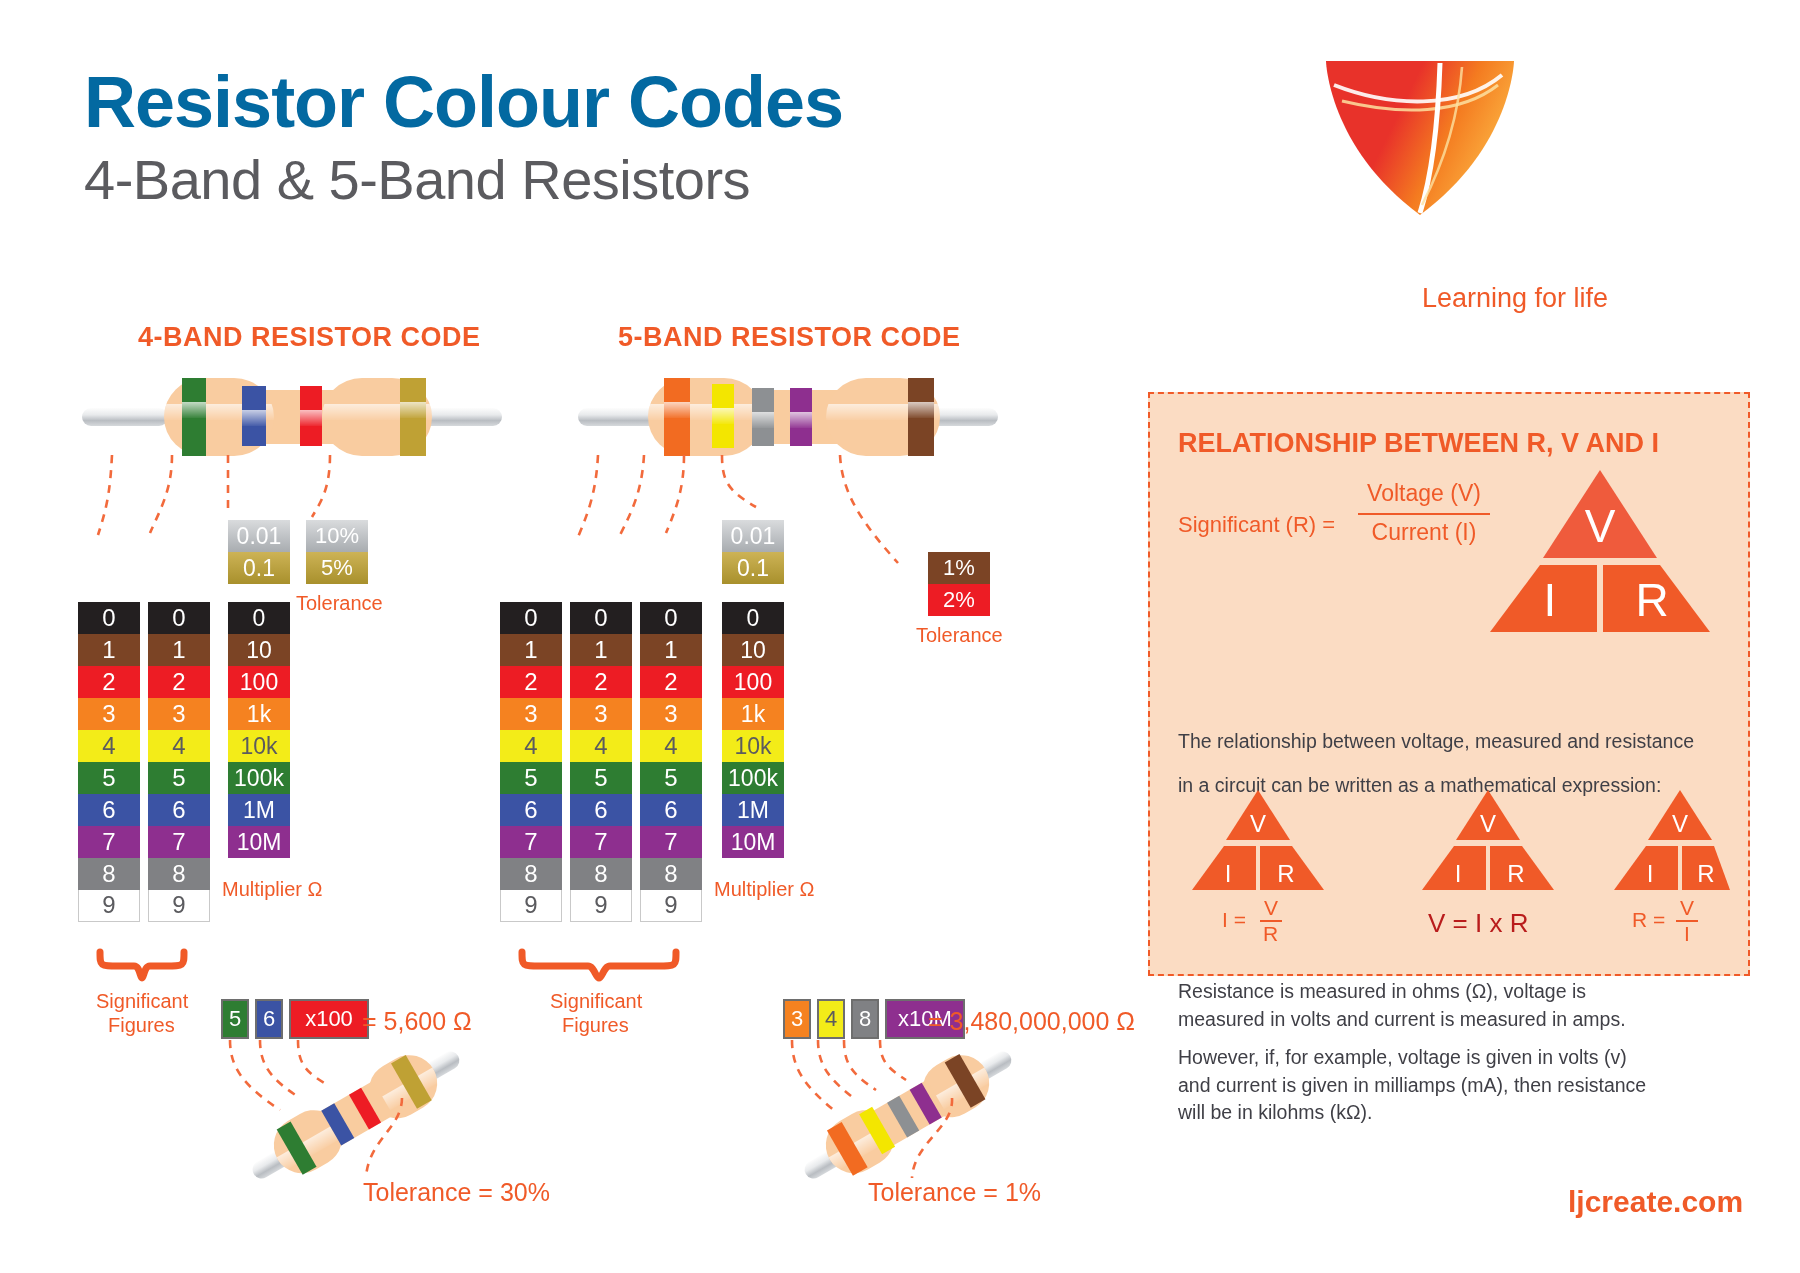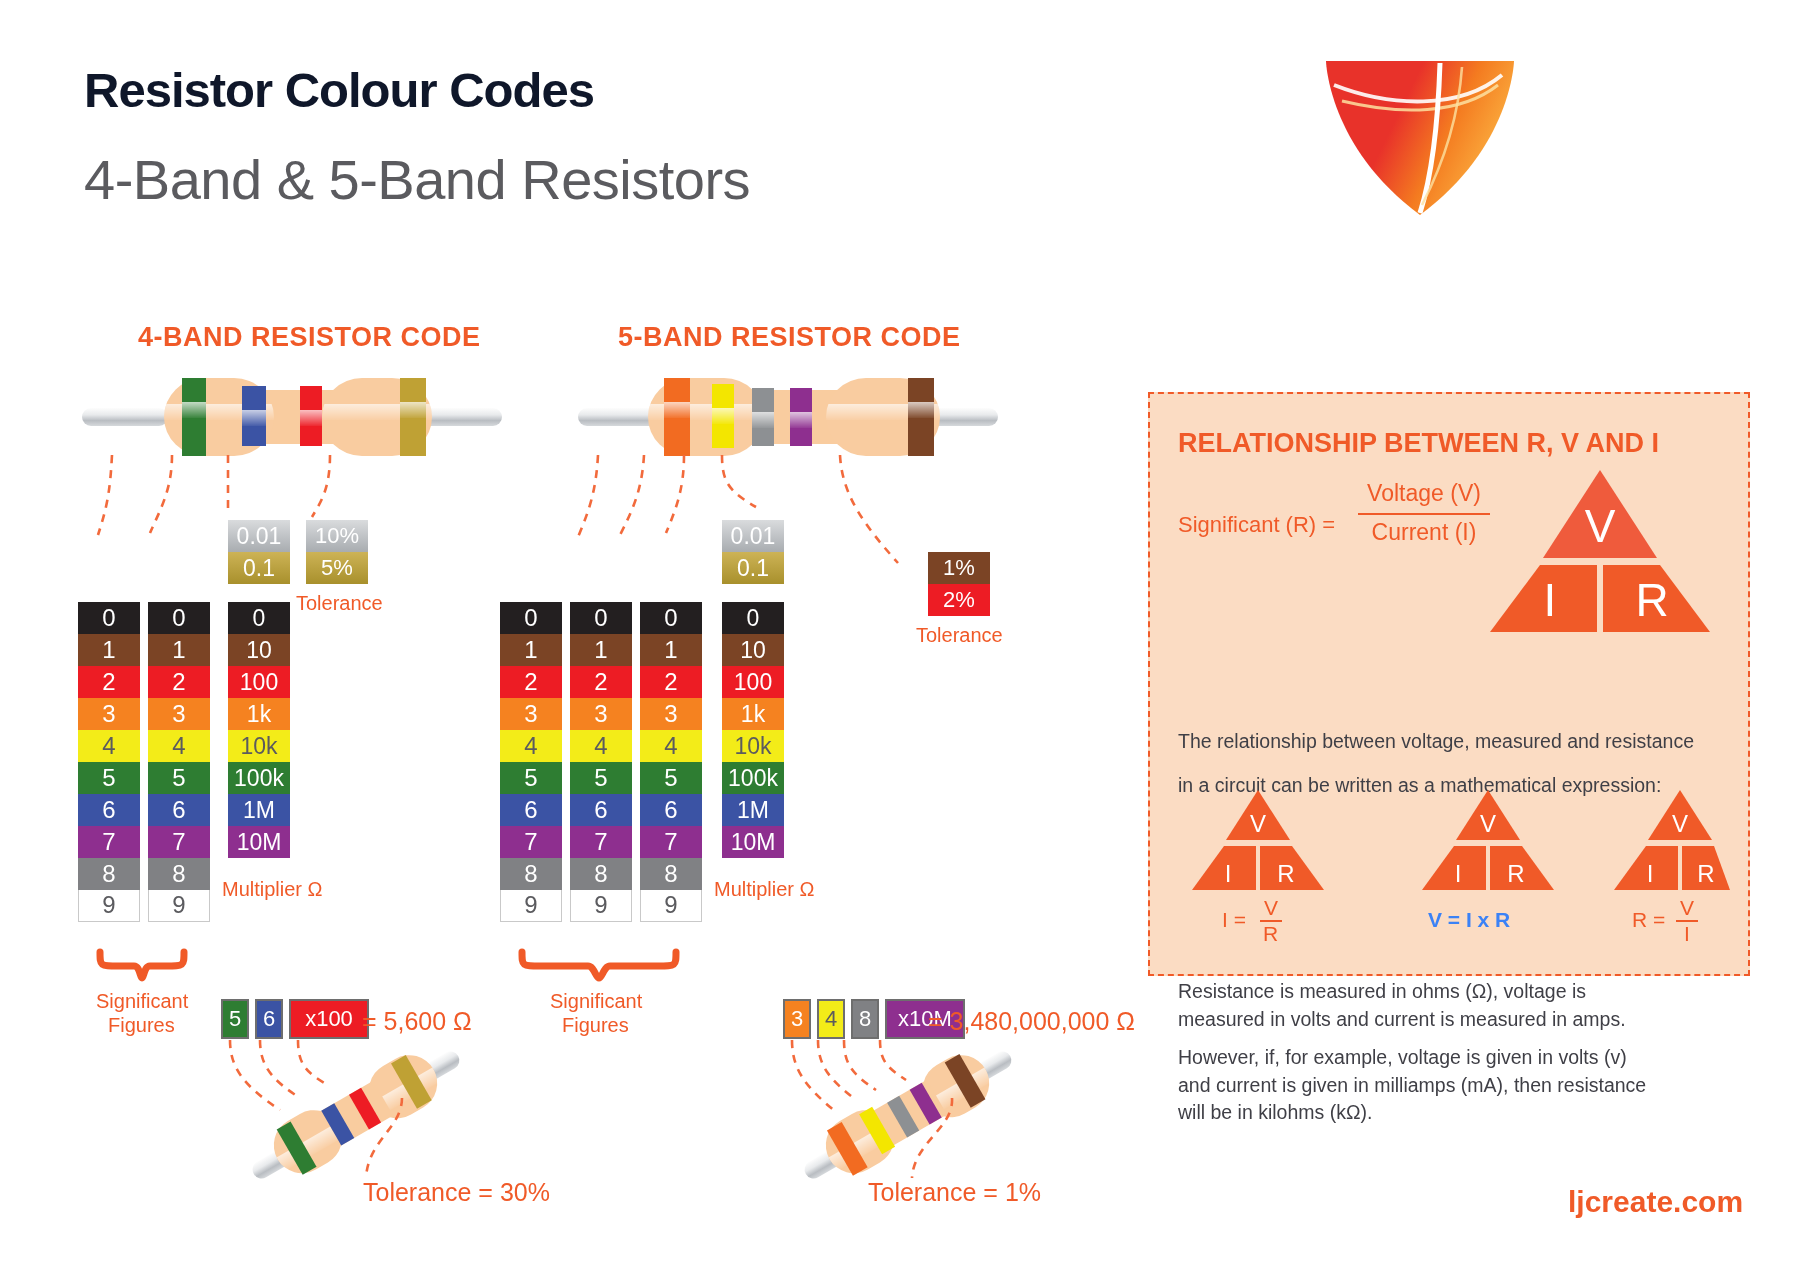--- a/index.html
+++ b/index.html
@@ -8,21 +8,21 @@
     width:1800px; height:1273px; position:relative;
     background:#ffffff;
     font-family:"Liberation Sans", sans-serif;
     overflow:hidden;
   }
   .abs { position:absolute; }
 
   
   #title {
     left:84px; top:66px; width:1000px;
-    font-size:49px; font-weight:bold; color:#0f172a;
+    font-size:72px; font-weight:bold; color:#0369a1;
     letter-spacing:-1px; line-height:1.0;
   }
   #subtitle {
     left:84px; top:152px; width:1100px;
     font-size:56px; font-weight:300; color:#5b5b5f;
     letter-spacing:-0.5px; line-height:1.0;
   }
 
   
   #logo-wrap { left:1300px; top:55px; width:430px; height:270px; }
@@ -127,20 +127,21 @@
         <stop offset="72%" stop-color="#f47b20"></stop>
         <stop offset="100%" stop-color="#fbb040"></stop>
       </linearGradient>
     </defs>
     <path d="M6 6 L194 6 C194 6 192 92 100 160 C8 92 6 6 6 6 Z" fill="url(#shg)"></path>
     <path d="M14 30 C70 52 140 55 182 20" stroke="#ffffff" stroke-width="4" fill="none" opacity="0.9"></path>
     <path d="M22 46 C80 60 140 60 178 30" stroke="#fde1a0" stroke-width="3" fill="none" opacity="0.85"></path>
     <path d="M120 8 C118 70 112 120 100 158" stroke="#ffffff" stroke-width="5" fill="none"></path>
     <path d="M142 12 C138 70 120 115 102 150" stroke="#fde1a0" stroke-width="2.6" fill="none" opacity="0.8"></path>
   </svg>
+  <div class="abs" id="logo-tag">Learning for life</div>
 </div>
 
 <div class="abs sect-head" style="left:138px; top:322px;">4-BAND RESISTOR CODE</div>
 
 <div class="abs res-h" style="left:82px; top:370px; width:420px;">
   <div class="res-lead" style="left:0px;"></div>
   <div class="res-lead" style="right:0px;"></div>
   <div class="res-waist" style="left:160px; width:120px;"></div>
   <div class="res-body" style="left:82px; width:110px;"></div>
   <div class="res-body" style="left:240px; width:110px;"></div>
@@ -392,21 +393,21 @@
 </div>
 
 <svg class="abs" style="left:1418px; top:790px; width:140px; height:128px;">
   <polygon points="70,0 102,50 38,50" fill="#f05a28"></polygon>
   <polygon points="36,56 68,56 68,100 4,100" fill="#f05a28"></polygon>
   <polygon points="72,56 104,56 136,100 72,100" fill="#f05a28"></polygon>
   <text x="70" y="42" fill="#ffffff" font-size="24" font-family="Liberation Sans, sans-serif" text-anchor="middle">V</text>
   <text x="40" y="92" fill="#ffffff" font-size="24" font-family="Liberation Sans, sans-serif" text-anchor="middle">I</text>
   <text x="98" y="92" fill="#ffffff" font-size="24" font-family="Liberation Sans, sans-serif" text-anchor="middle">R</text>
 </svg>
-<div class="abs" style="left:1428px; top:908px; font-size:21px; color:#3b82f6; white-space:nowrap;font-weight:bold;">V = I x R</div>
+<div class="abs" style="left:1428px; top:908px; font-size:26px; color:#b91c1c; white-space:nowrap;">V = I x R</div>
 
 <svg class="abs" style="left:1610px; top:790px; width:140px; height:128px;">
   <polygon points="70,0 102,50 38,50" fill="#f05a28"></polygon>
   <polygon points="36,56 68,56 68,100 4,100" fill="#f05a28"></polygon>
   <polygon points="72,56 104,56 120,100 72,100" fill="#f05a28"></polygon>
   <text x="70" y="42" fill="#ffffff" font-size="24" font-family="Liberation Sans, sans-serif" text-anchor="middle">V</text>
   <text x="40" y="92" fill="#ffffff" font-size="24" font-family="Liberation Sans, sans-serif" text-anchor="middle">I</text>
   <text x="96" y="92" fill="#ffffff" font-size="24" font-family="Liberation Sans, sans-serif" text-anchor="middle">R</text>
 </svg>
 <div class="abs" style="left:1632px; top:898px; width:120px; color:#f05a28;">

